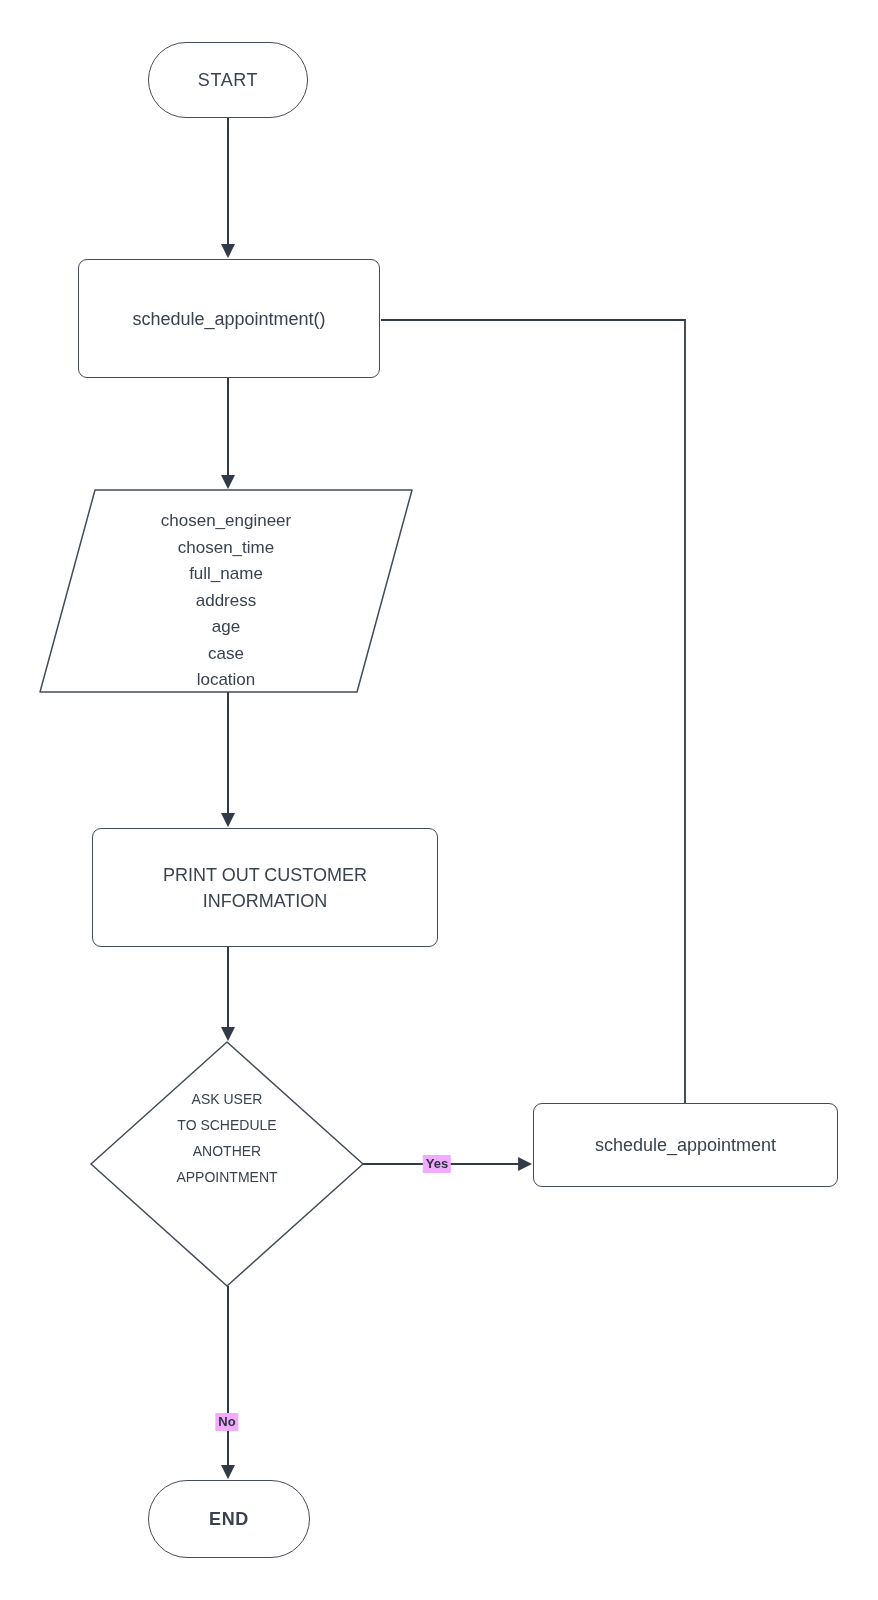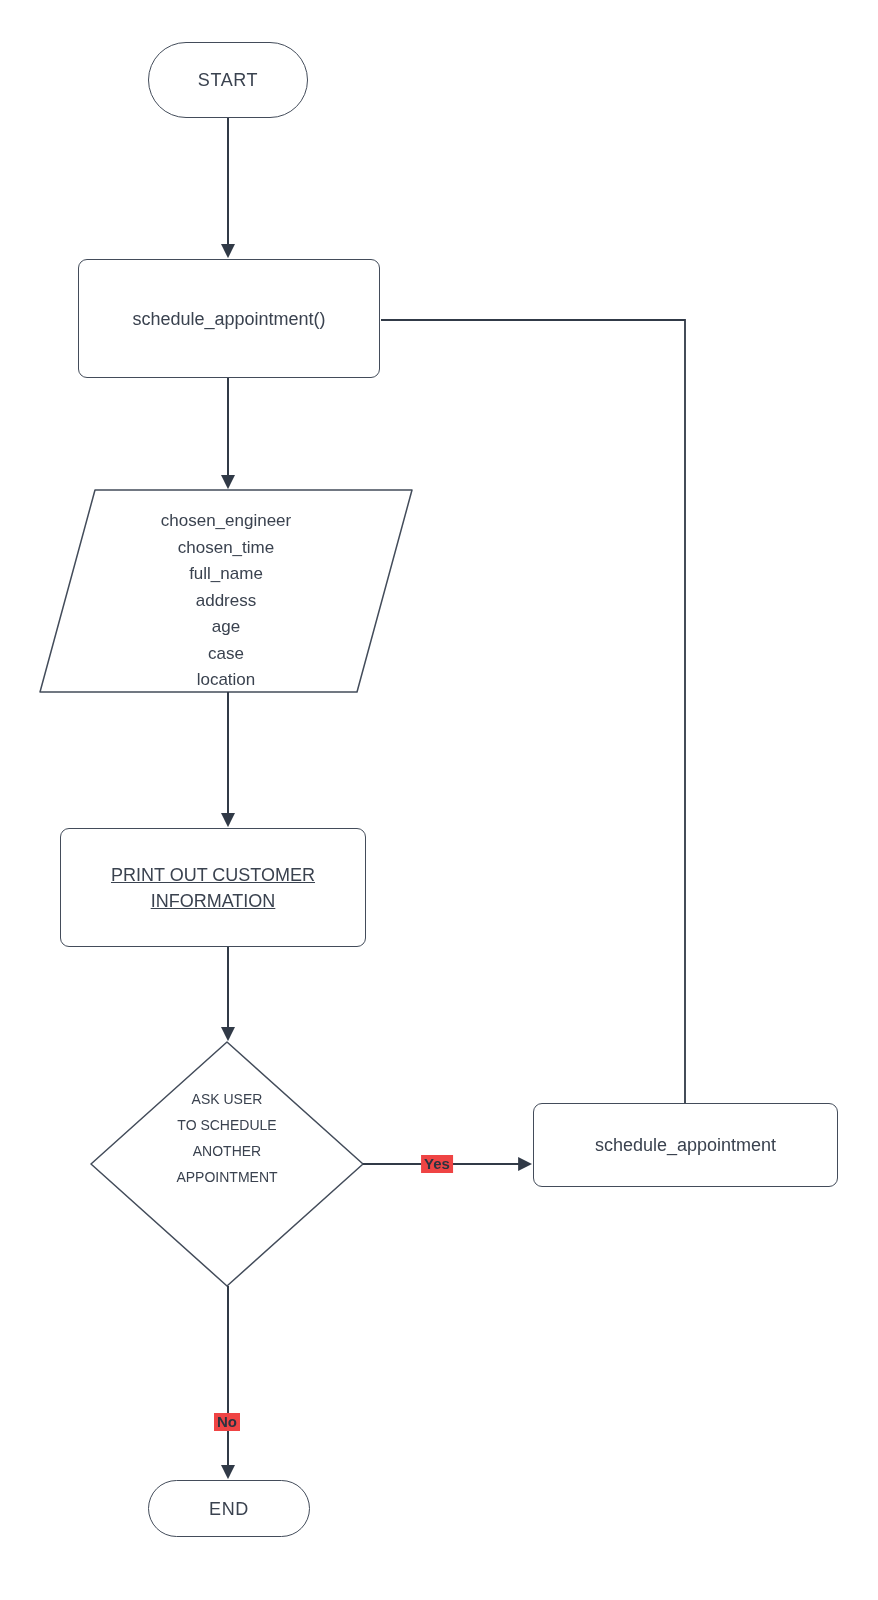--- a/index.html
+++ b/index.html
@@ -28,23 +28,23 @@
     text-align: center;
     z-index: 1;
     line-height: 26px;
   }
   .terminator { border-radius: 40px; letter-spacing: 0.6px; }
   .process    { border-radius: 9px; }
   .pre        { white-space: pre-line; }
 
   .node-start      { left: 148px; top:   42px; width: 160px; height:  76px; }
   .node-schedule   { left:  78px; top:  259px; width: 302px; height: 119px; }
-  .node-print      { left:  60px; top:  828px; width: 306px; height: 119px; text-decoration: underline; }
+  .node-print      { left:  92px; top:  828px; width: 346px; height: 119px; }
   .node-reschedule { left: 533px; top: 1103px; width: 305px; height: 84px; }
-  .node-end        { left: 148px; top: 1480px; width: 162px; height:  57px; }
+  .node-end        { left: 148px; top: 1480px; width: 162px; height:  78px; font-weight: bold; }
 
   .overlay {
     position: absolute;
     left: 0; top: 0;
     z-index: 2;
     pointer-events: none;
   }
   .shape-poly {
     fill: #ffffff;
     stroke: #434c5a;
@@ -69,24 +69,24 @@
     font-size: 17px; line-height: 26.5px; margin-top: 35px;
   }
   .label-decision {
     left: 117px; top: 1086px; width: 220px;
     font-size: 14px; line-height: 26px;
   }
   .edge-label {
     position: absolute;
     z-index: 3;
     transform: translate(-50%, -50%);
-    background: #ef4444;
+    background: #f0abfc;
     color: #2b3340;
     font-weight: bold;
-    font-size: 15px;
+    font-size: 13px;
     padding: 0 3px;
     line-height: 18px;
   }
   .label-yes { left: 437px; top: 1164px; }
   .label-no  { left: 227px; top: 1422px; }
 </style>
 </head>
 <body>
 
 <div class="canvas">

